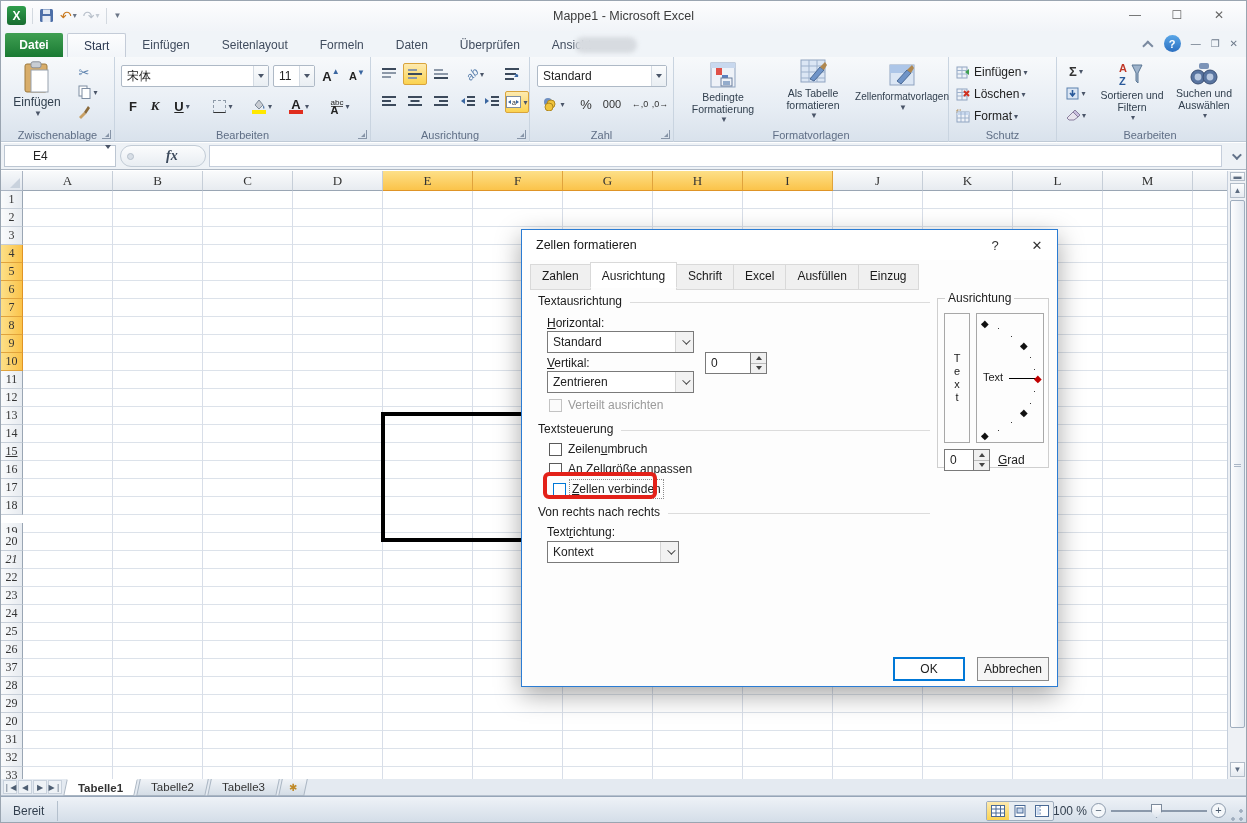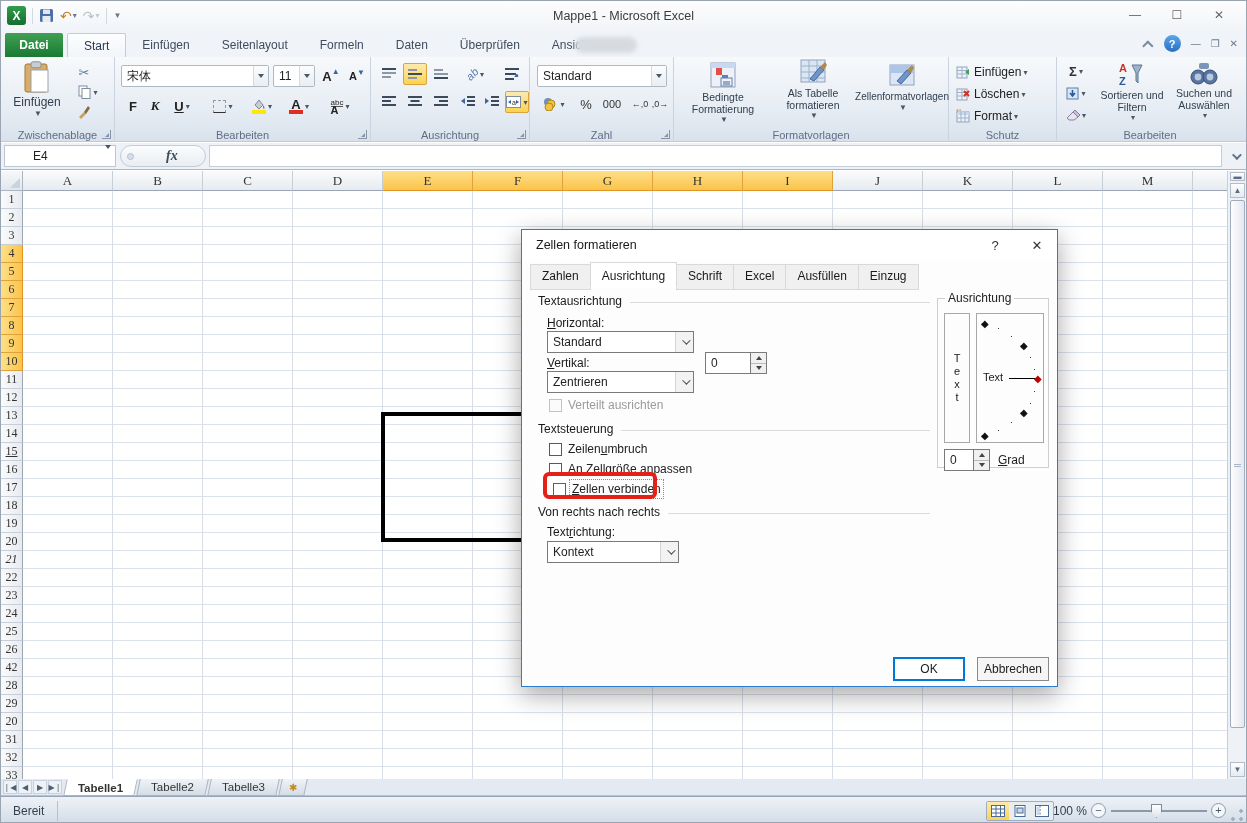--- a/index.html
+++ b/index.html
@@ -621,29 +621,29 @@
         <div class="rowh sel" style="top: 164px; height: 18px;">9</div>
         <div class="rowh sel" style="top: 182px; height: 18px;">10</div>
         <div class="rowh" style="top: 200px; height: 18px;">11</div>
         <div class="rowh" style="top: 218px; height: 18px;">12</div>
         <div class="rowh" style="top: 236px; height: 18px;">13</div>
         <div class="rowh" style="top: 254px; height: 18px;">14</div>
         <div class="rowh" style="top: 272px; height: 18px; text-decoration: underline;">15</div>
         <div class="rowh" style="top: 290px; height: 18px;">16</div>
         <div class="rowh" style="top: 308px; height: 18px;">17</div>
         <div class="rowh" style="top: 326px; height: 18px;">18</div>
-        <div class="rowh" style="top: 344px; height: 18px;">19</div>
+        <div class="rowh" style="top: 352px; height: 18px;">19</div>
         <div class="rowh" style="top: 362px; height: 18px;">20</div>
         <div class="rowh" style="top: 380px; height: 18px; font-style: italic;">21</div>
         <div class="rowh" style="top: 398px; height: 18px;">22</div>
         <div class="rowh" style="top: 416px; height: 18px;">23</div>
         <div class="rowh" style="top: 434px; height: 18px;">24</div>
         <div class="rowh" style="top: 452px; height: 18px;">25</div>
         <div class="rowh" style="top: 470px; height: 18px;">26</div>
-        <div class="rowh" style="top: 488px; height: 18px;">42</div>
+        <div class="rowh" style="top: 488px; height: 18px;">37</div>
         <div class="rowh" style="top: 506px; height: 18px;">28</div>
         <div class="rowh" style="top: 524px; height: 18px;">29</div>
         <div class="rowh" style="top: 542px; height: 18px;">20</div>
         <div class="rowh" style="top: 560px; height: 18px;">31</div>
         <div class="rowh" style="top: 578px; height: 18px;">32</div>
         <div class="rowh" style="top: 596px; height: 18px;">33</div>
       </div>
     <div id="sel-rect"></div>
   </div>
 

